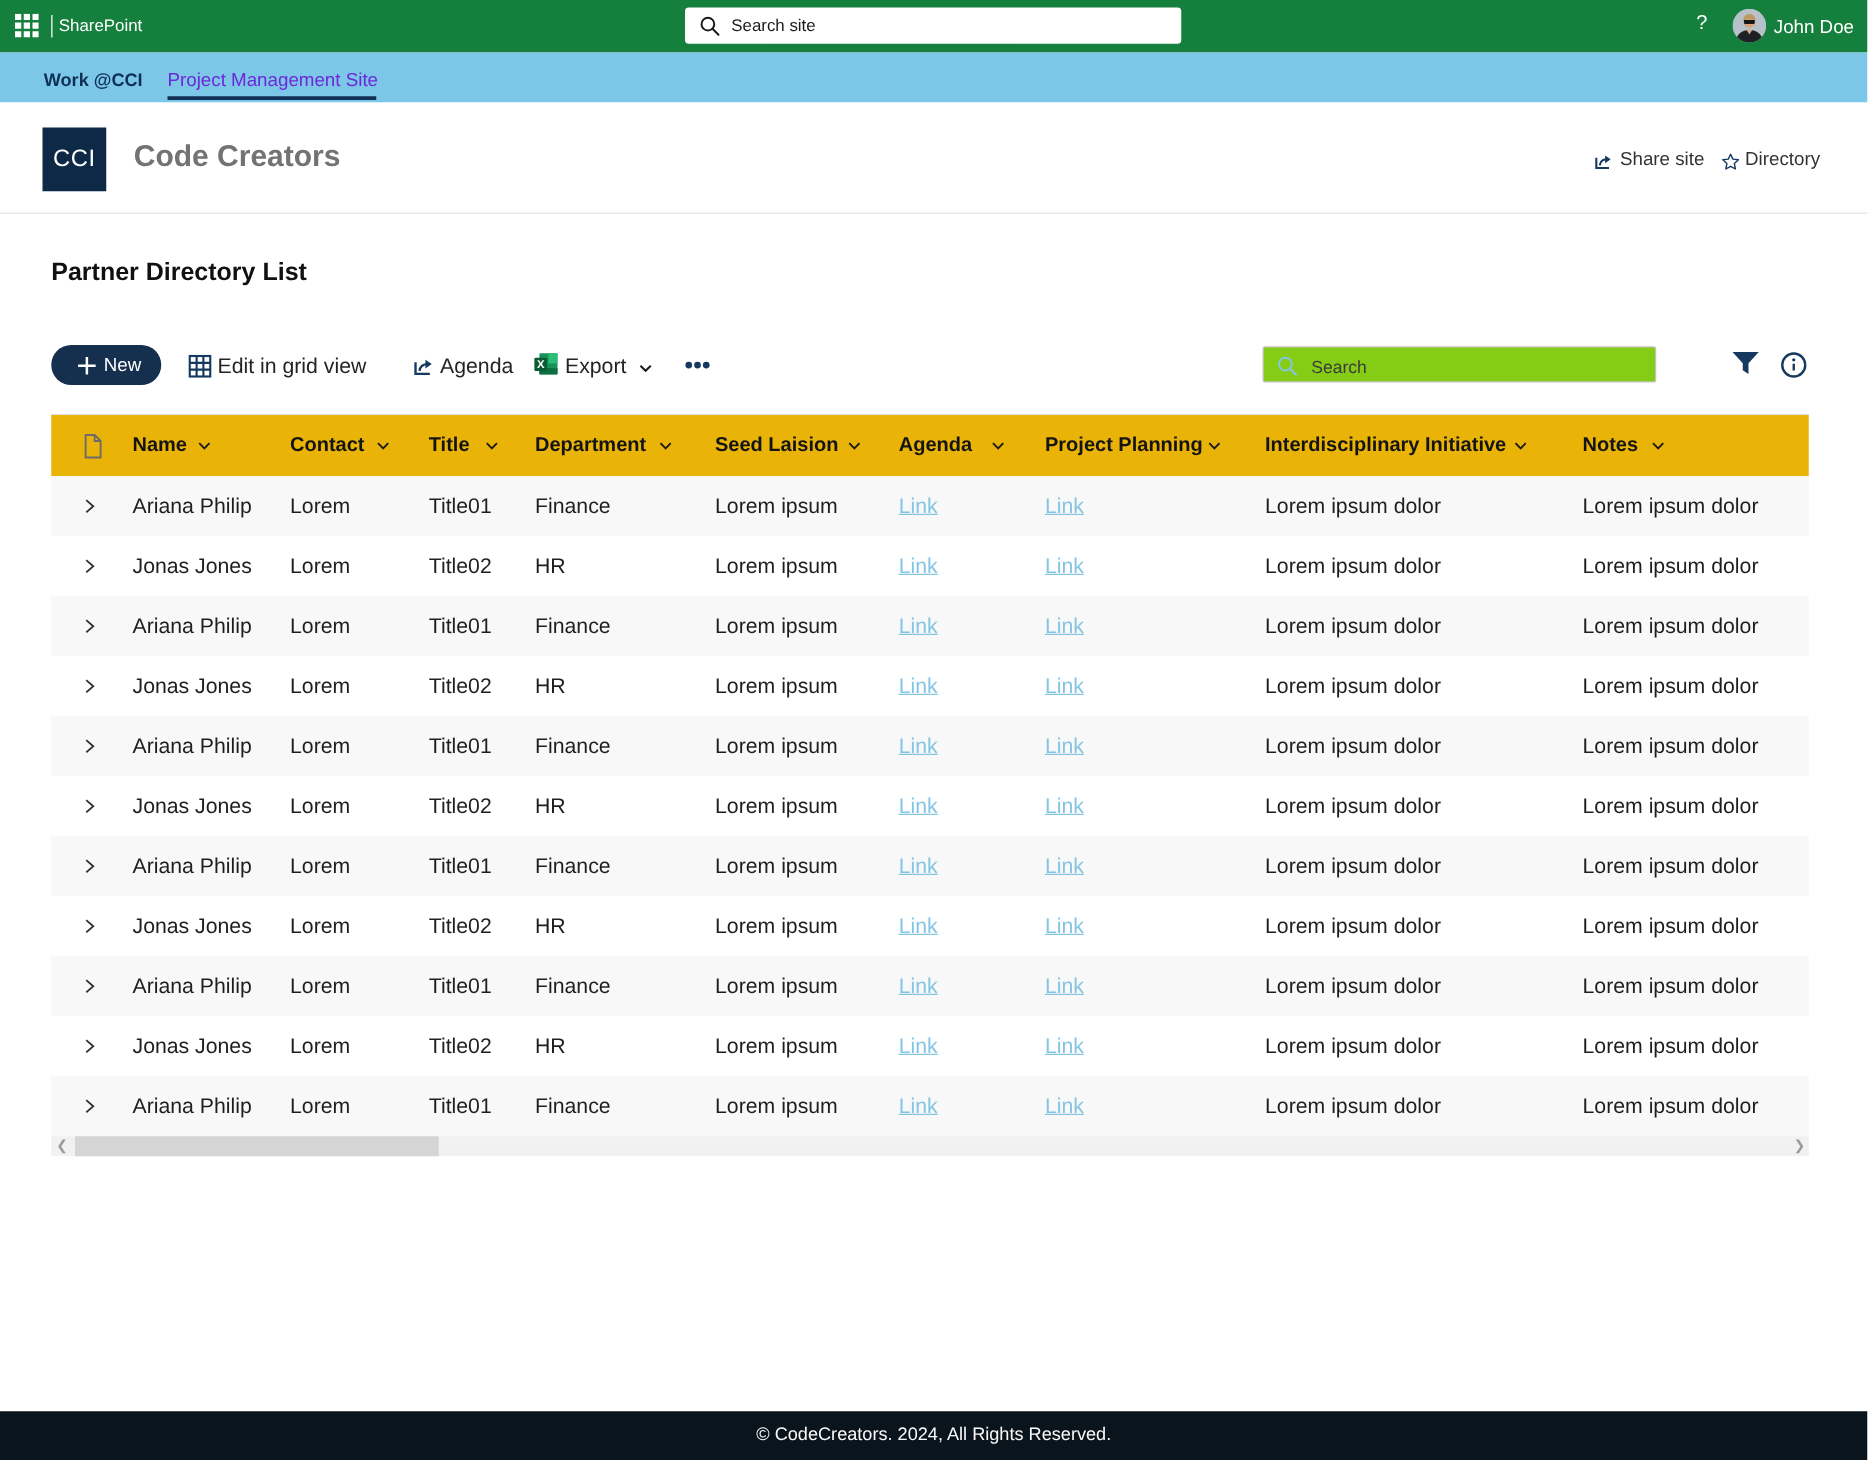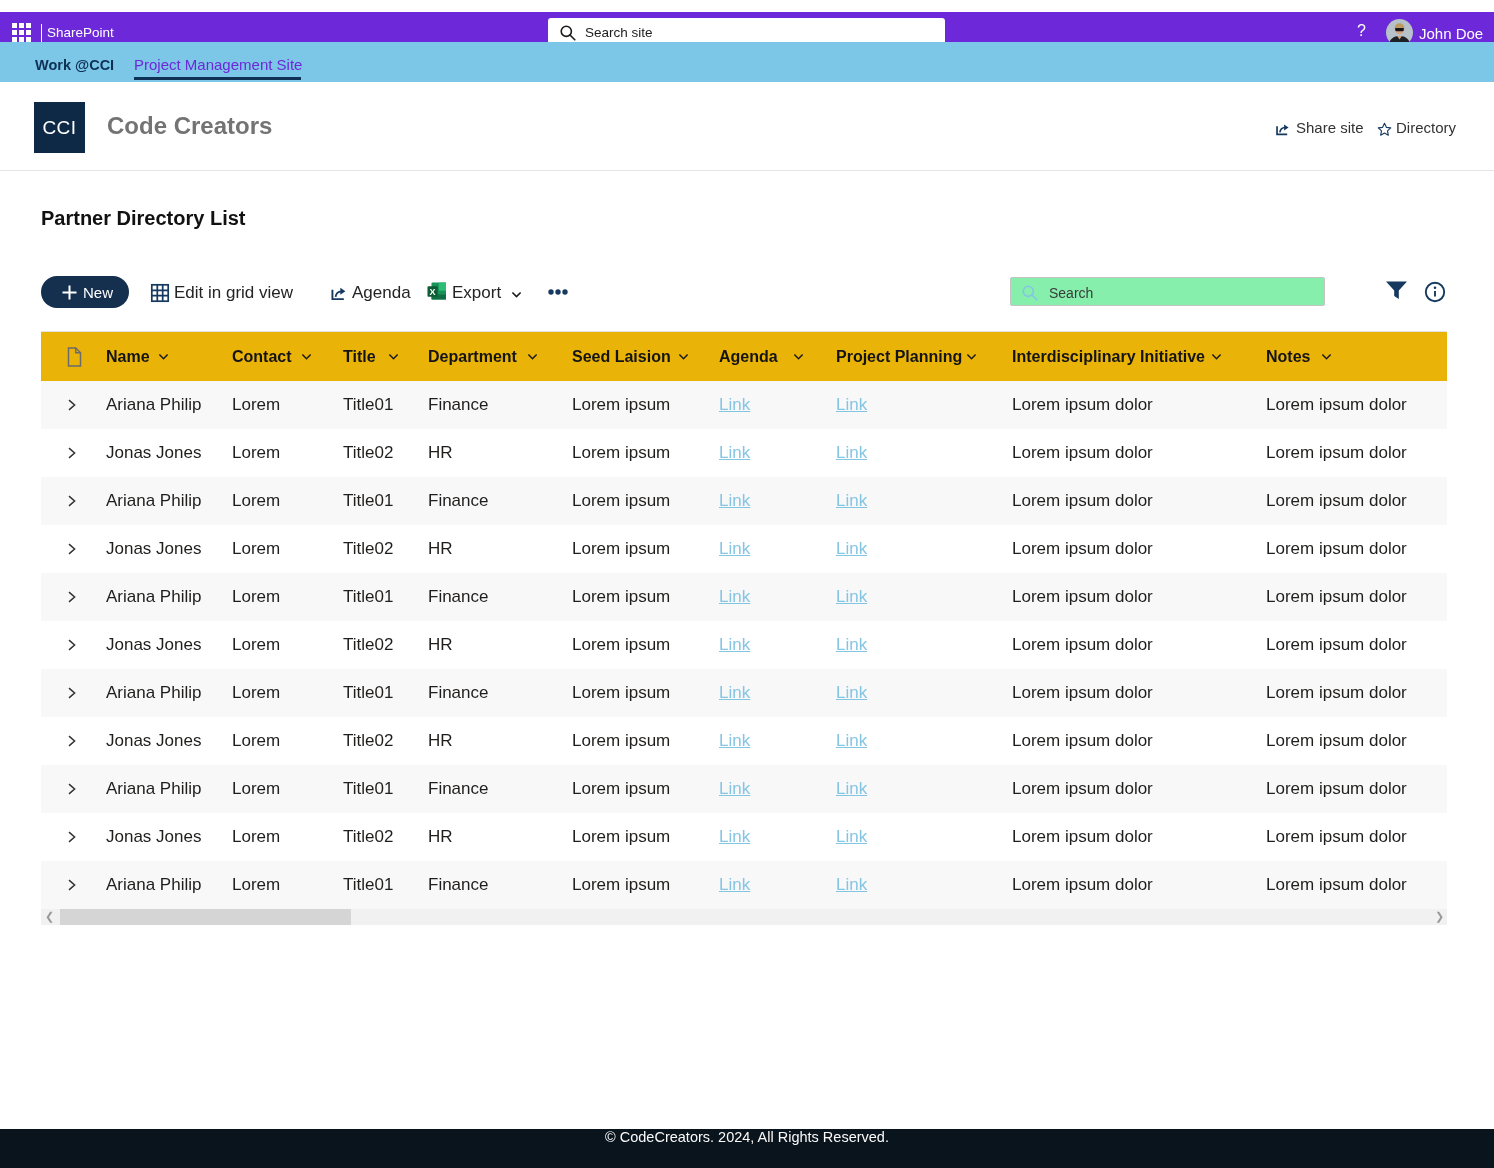--- a/index.html
+++ b/index.html
@@ -1,16 +1,16 @@
 <!DOCTYPE html>
 <html><head><meta charset="utf-8"><title>Code Creators</title>
 <style>
 * { margin:0; padding:0; box-sizing:border-box; }
 body { font-family:"Liberation Sans", sans-serif; width:1494px; height:1168px; position:relative; background:#fff; overflow:hidden; }
-#topbar { position:absolute; left:0; top:12px; width:1494px; height:42px; background:#6d28d9; }
+#topbar { position:absolute; left:0; top:0; width:1494px; height:42px; background:#15803d; }
 #blueband { position:absolute; left:0; top:42px; width:1494px; height:40px; background:#7cc7e8; }
 #siteheader { position:absolute; left:0; top:82px; width:1494px; height:89px; background:#fff; border-bottom:1px solid #e4e4e4; }
 .abs { position:absolute; }
 .row { position:absolute; left:41px; width:1406px; height:48px; }
 .ct { position:absolute; top:50%; transform:translateY(-50%); font-size:17px; color:#1f1e1d; white-space:nowrap; }
 .lnk { position:absolute; top:50%; transform:translateY(-50%); font-size:17px; color:#85c5e4; text-decoration:underline; white-space:nowrap; }
 .hc { position:absolute; top:50%; transform:translateY(-50%); font-size:16px; font-weight:bold; color:#141414; white-space:nowrap; display:flex; align-items:center; }
 .rc { position:absolute; top:50%; transform:translateY(-50%); line-height:0; }
 svg { display:block; }
 </style></head>
@@ -121,21 +121,21 @@
       <path d="M2.2 4.2L6 8l3.8-3.8" stroke="#1b1b1b" stroke-width="1.5"></path>
     </svg>
   </div>
 <div class="abs" style="left:548px;top:282px">
     <svg width="20" height="20" viewBox="0 0 20 20" fill="#16395f">
       <circle cx="3" cy="10" r="2.7"></circle>
       <circle cx="10" cy="10" r="2.7"></circle>
       <circle cx="17" cy="10" r="2.7"></circle>
     </svg>
   </div>
-<div class="abs" style="left:1010px;top:277px;width:315px;height:29px;border:1px solid #c4c4c4;border-radius:2px;background:#86efac">
+<div class="abs" style="left:1010px;top:277px;width:315px;height:29px;border:1px solid #c4c4c4;border-radius:2px;background:#84cc16">
   <div class="abs" style="left:10px;top:6px">
       <svg width="17" height="17" viewBox="0 0 20 20" fill="none">
         <circle cx="8.6" cy="8.6" r="6" stroke="#85c5e4" stroke-width="1.88"></circle>
         <path d="M13.2 13.2L18.6 18.6" stroke="#85c5e4" stroke-width="1.88" stroke-linecap="round"></path>
       </svg>
     </div>
   <div class="abs" style="left:38px;top:7px;font-size:14px;color:#3b3b3b">Search</div>
 </div>
 <div class="abs" style="left:1385px;top:279px">
     <svg width="23" height="23" viewBox="0 0 23 23">
@@ -362,13 +362,13 @@
     <span class="ct" style="left:971px">Lorem ipsum dolor</span>
     <span class="ct" style="left:1225px">Lorem ipsum dolor</span>
   </div>
 
 <div class="abs" style="left:41px;top:909px;width:1406px;height:16px;background:#f1f1f1">
   <div class="abs" style="left:19px;top:0;width:291px;height:16px;background:#d5d5d5"></div>
   <div class="abs" style="left:4px;top:1px;font-size:11px;color:#999">❮</div>
   <div class="abs" style="left:1394px;top:1px;font-size:11px;color:#999">❯</div>
 </div>
 <div class="abs" style="left:0;top:1129px;width:1494px;height:39px;background:#0a141d">
-  <div style="text-align:center;font-size:14.5px;color:#fafafa;">© CodeCreators. 2024, All Rights Reserved.</div>
+  <div style="text-align:center;font-size:14.5px;color:#fafafa;margin-top:11px">© CodeCreators. 2024, All Rights Reserved.</div>
 </div>
 </body></html>

